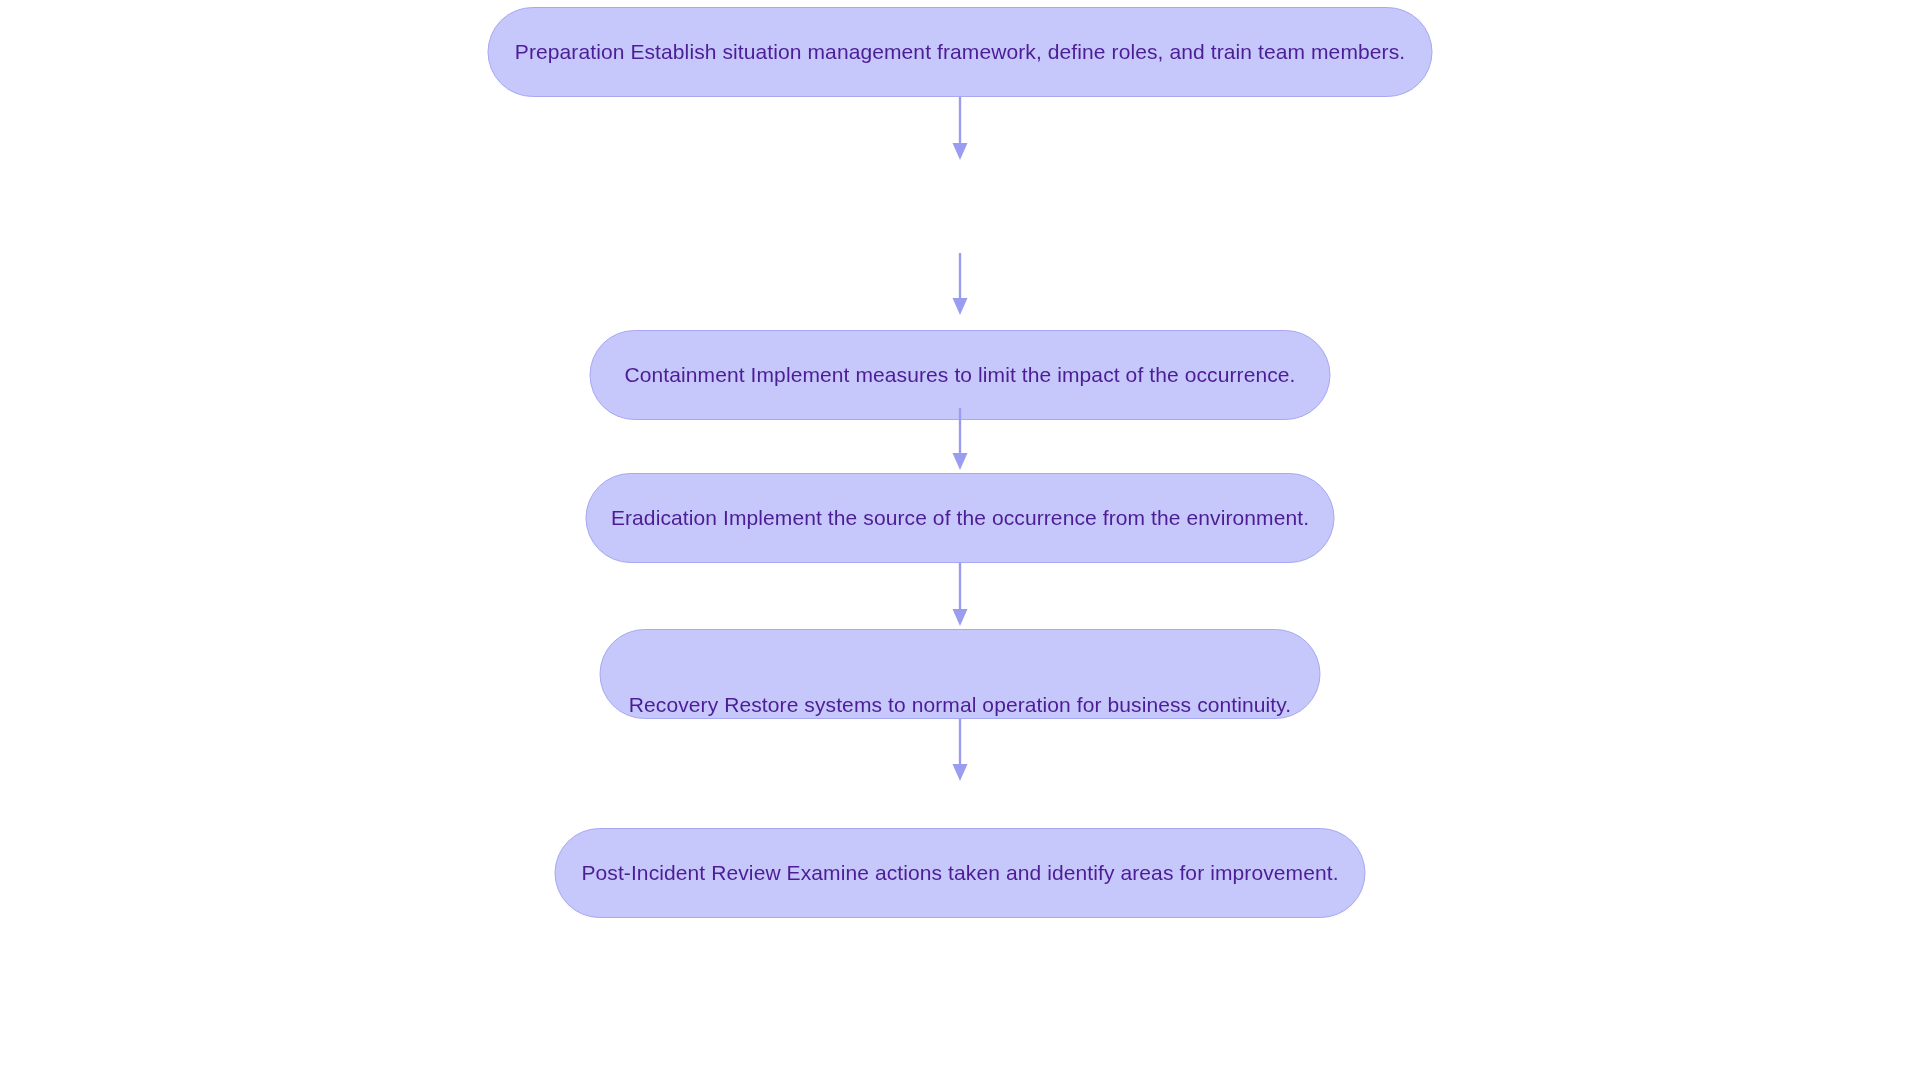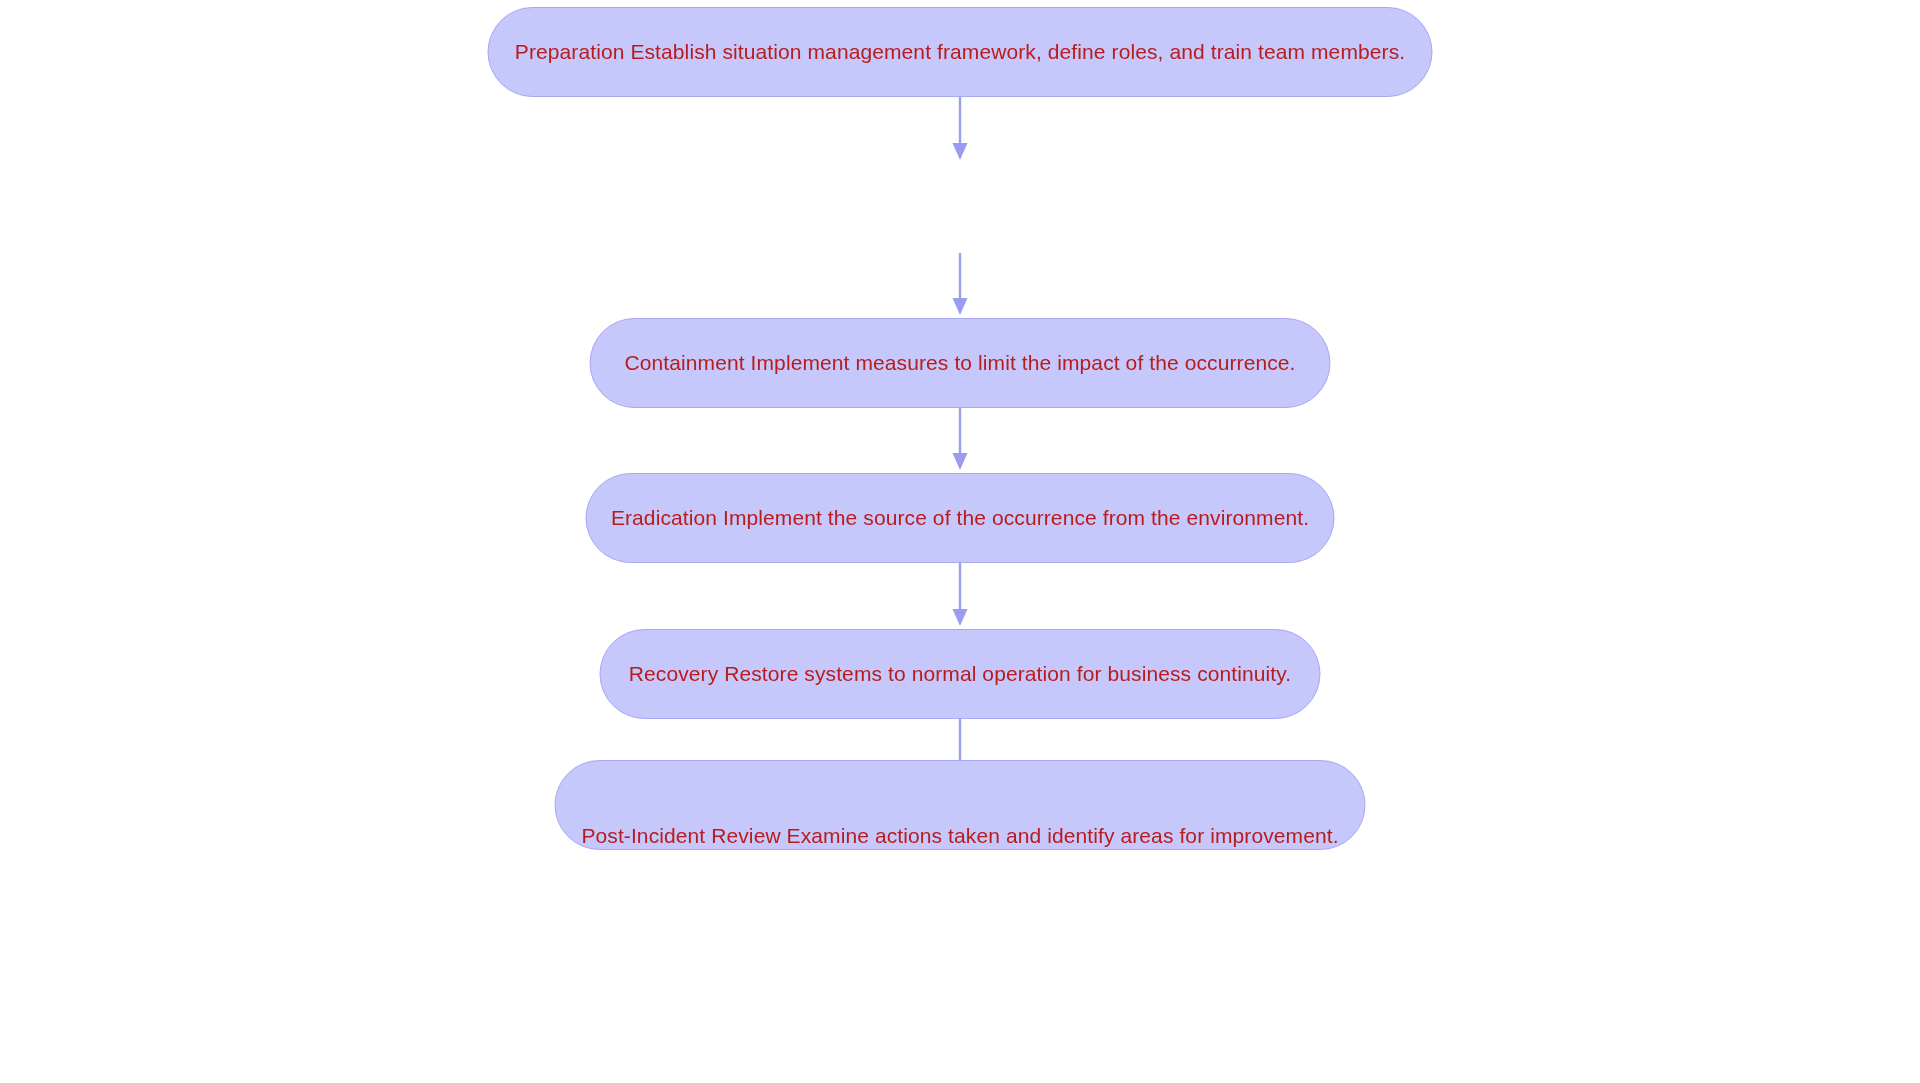--- a/index.html
+++ b/index.html
@@ -18,45 +18,45 @@
     position: relative;
     width: 1920px;
     height: 1083px;
     box-sizing: border-box;
   }
   .node {
     box-sizing: border-box;
     background: #c6c7fb;
     border: 1.6px solid #a7a8f2;
     border-radius: 9999px;
-    color: #b91c1c;
+    color: #4c1d95;
     display: flex;
     align-items: center;
     justify-content: center;
     text-align: center;
     font-size: 21px;
     line-height: 1.25;
     letter-spacing: 0.1px;
     white-space: nowrap;
     padding: 0 34px;
     height: 90px;
     position: absolute;
     left: 50%;
     transform: translateX(-50%);
   }
   .node-label {
     display: block;
   }
   
   .node-0 { top: 7px;   width: 945px; }
   .node-1 { top: 163px; width: 1027px; }
-  .node-2 { top: 318px; width: 741px; }
+  .node-2 { top: 330px; width: 741px; }
   .node-3 { top: 473px; width: 749px; }
-  .node-4 { top: 629px; width: 721px; }
-  .node-5 { top: 760px; width: 811px; align-items: flex-end; }
+  .node-4 { top: 629px; width: 721px; align-items: flex-end; }
+  .node-5 { top: 828px; width: 811px; }
 
   .connector {
     position: absolute;
     left: 50%;
     transform: translateX(-50%);
     width: 24px;
     display: block;
   }
   .connector svg { display: block; overflow: visible; }
   .conn-0 { top: 97px;  height: 66px; }

